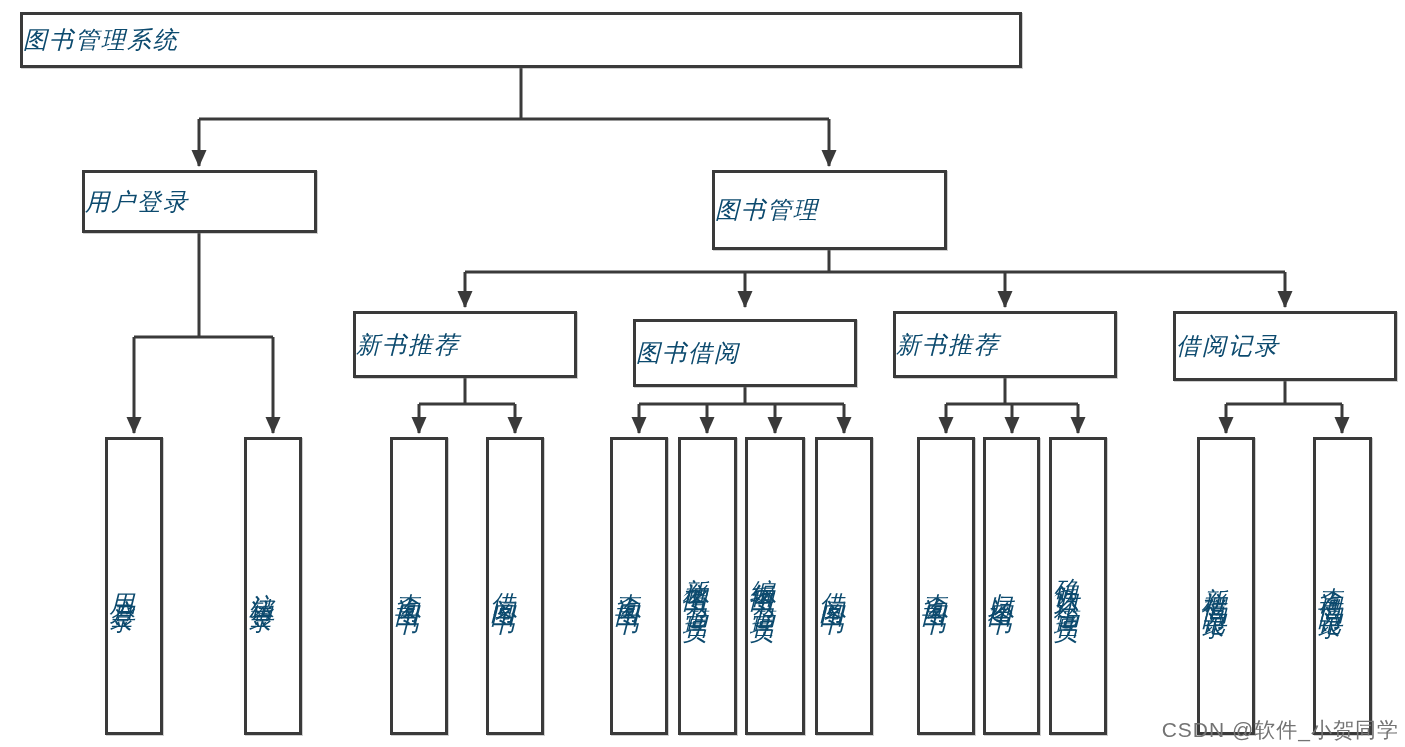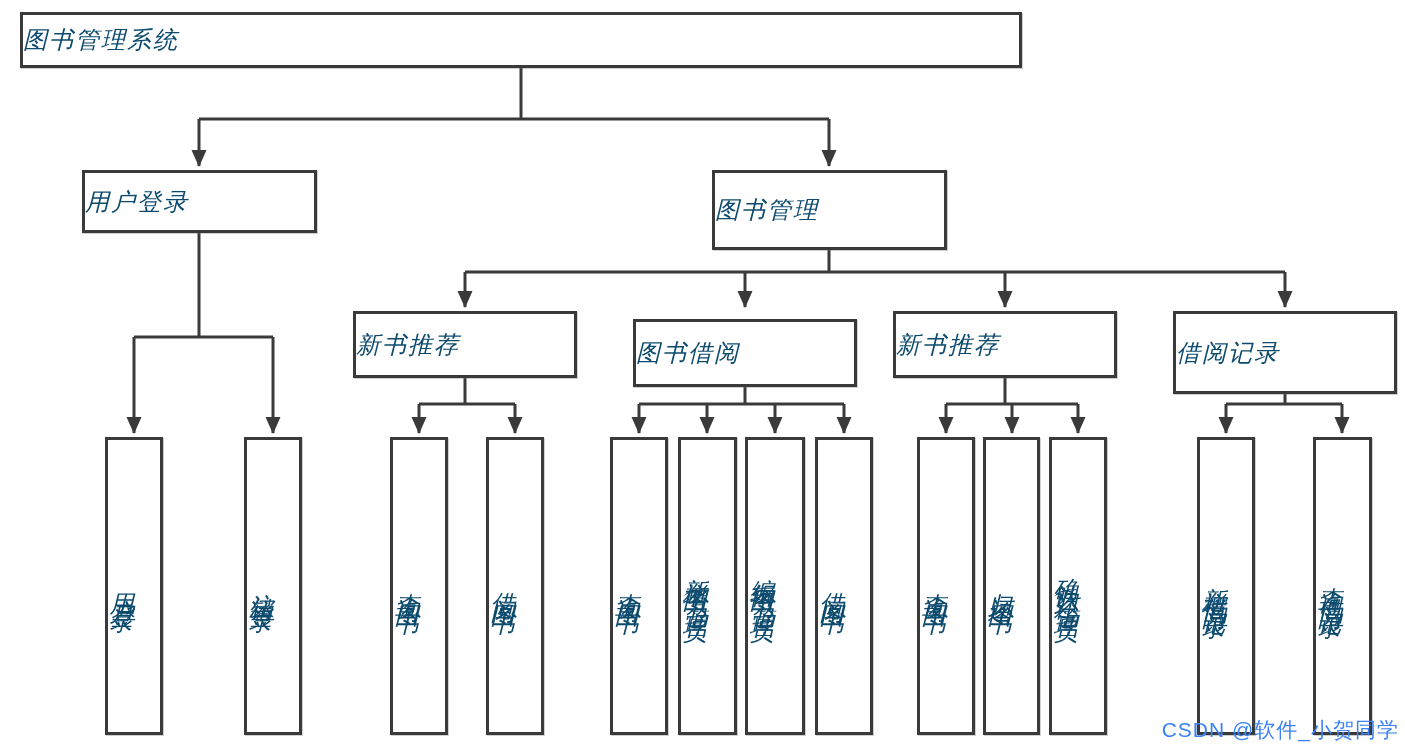--- a/index.html
+++ b/index.html
@@ -45,21 +45,21 @@
     line-height: 1.1;
     letter-spacing: 6px;
     white-space: nowrap;
   }
   .watermark {
     position: absolute;
     right: 6px;
     bottom: 3px;
     font-size: 21px;
     letter-spacing: 1px;
-    color: #3b82f6;
+    color: #737373;
     white-space: nowrap;
   }
 </style>
 </head>
 <body>
 
 <div class="stage">
 
   <svg class="connectors" viewBox="0 0 1405 747" xmlns="http://www.w3.org/2000/svg">
     <defs>
@@ -129,21 +129,21 @@
 
   <div class="node h" style="left:353px;top:311px;width:224px;height:67px">
     <span>新书推荐</span>
   </div>
   <div class="node h" style="left:633px;top:319px;width:224px;height:68px">
     <span>图书借阅</span>
   </div>
   <div class="node h" style="left:893px;top:311px;width:224px;height:67px">
     <span>新书推荐</span>
   </div>
-  <div class="node h" style="left:1173px;top:311px;width:224px;height:83px">
+  <div class="node h" style="left:1173px;top:311px;width:224px;height:70px">
     <span>借阅记录</span>
   </div>
 
   <div class="node v" style="left:105px;top:437px;width:58px;height:298px">
     <span>用户登录</span>
   </div>
   <div class="node v" style="left:244px;top:437px;width:58px;height:298px">
     <span>注销登录</span>
   </div>
 

